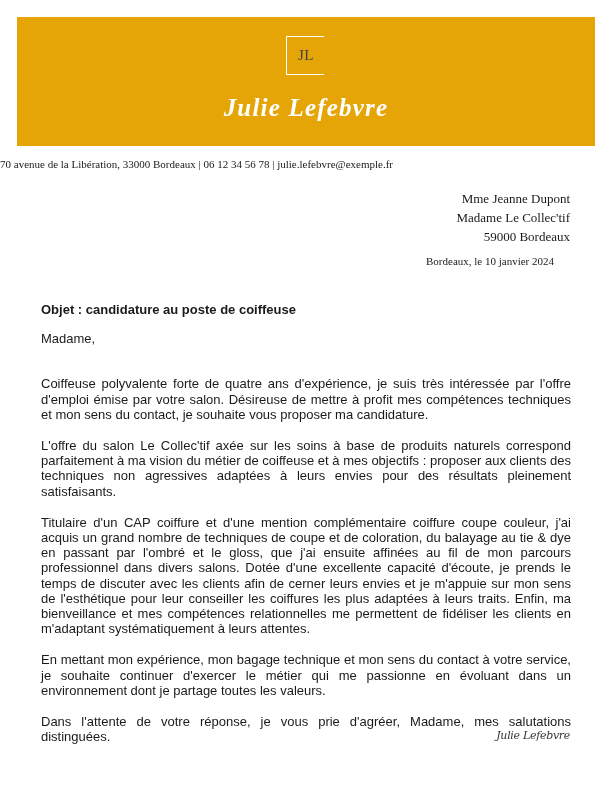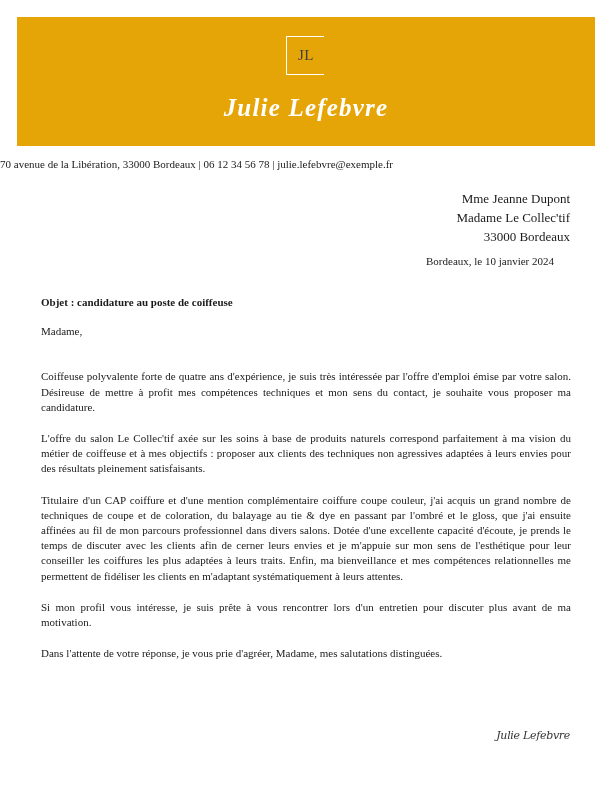--- a/index.html
+++ b/index.html
@@ -83,24 +83,24 @@
       position: absolute;
       right: 58px;
       top: 255px;
       text-align: left;
       font-family: "Liberation Serif", serif;
       font-size: 11px;
     }
     .content {
       position: absolute;
       left: 41px;
-      top: 295px;
+      top: 302px;
       width: 530px;
-      font-family: Liberation Serif, serif;
-      font-size: 11px;
+      font-family: Liberation Sans, sans-serif;
+      font-size: 13px;
       line-height: 15.2px;
     }
     .subject {
       font-weight: bold;
       margin: 0 0 14px 0;
     }
     .salutation {
       margin: 0 0 30px 0;
     }
     .para {
@@ -127,28 +127,28 @@
   <div class="monogram-text">JL</div>
 </div>
 
 <div class="name">Julie Lefebvre</div>
 
 <div class="contact">70 avenue de la Libération, 33000 Bordeaux | 06 12 34 56 78 | julie.lefebvre@exemple.fr</div>
 
 <div class="recipient">
   <div>Mme Jeanne Dupont</div>
   <div>Madame Le Collec'tif</div>
-  <div>33000 Bordeaux</div>
+  <div>59000 Bordeaux</div>
 </div>
 
 <div class="date">Bordeaux, le 10 janvier 2024</div>
 
 <div class="content">
   <p class="subject">Objet : candidature au poste de coiffeuse</p>
   <p class="salutation">Madame,</p>
   <p class="para">Coiffeuse polyvalente forte de quatre ans d'expérience, je suis très intéressée par l'offre d'emploi émise par votre salon. Désireuse de mettre à profit mes compétences techniques et mon sens du contact, je souhaite vous proposer ma candidature.</p>
   <p class="para">L'offre du salon Le Collec'tif axée sur les soins à base de produits naturels correspond parfaitement à ma vision du métier de coiffeuse et à mes objectifs : proposer aux clients des techniques non agressives adaptées à leurs envies pour des résultats pleinement satisfaisants.</p>
   <p class="para">Titulaire d'un CAP coiffure et d'une mention complémentaire coiffure coupe couleur, j'ai acquis un grand nombre de techniques de coupe et de coloration, du balayage au tie &amp; dye en passant par l'ombré et le gloss, que j'ai ensuite affinées au fil de mon parcours professionnel dans divers salons. Dotée d'une excellente capacité d'écoute, je prends le temps de discuter avec les clients afin de cerner leurs envies et je m'appuie sur mon sens de l'esthétique pour leur conseiller les coiffures les plus adaptées à leurs traits. Enfin, ma bienveillance et mes compétences relationnelles me permettent de fidéliser les clients en m'adaptant systématiquement à leurs attentes.</p>
-  <p class="para">Si mon profil vous intéresse, je suis prête à vous rencontrer lors d'un entretien pour discuter plus avant de ma motivation.</p>
+  <p class="para">En mettant mon expérience, mon bagage technique et mon sens du contact à votre service, je souhaite continuer d'exercer le métier qui me passionne en évoluant dans un environnement dont je partage toutes les valeurs.</p>
   <p class="para">Dans l'attente de votre réponse, je vous prie d'agréer, Madame, mes salutations distinguées.</p>
 </div>
 
 <div class="signature">Julie Lefebvre</div>
 
 </body></html>

